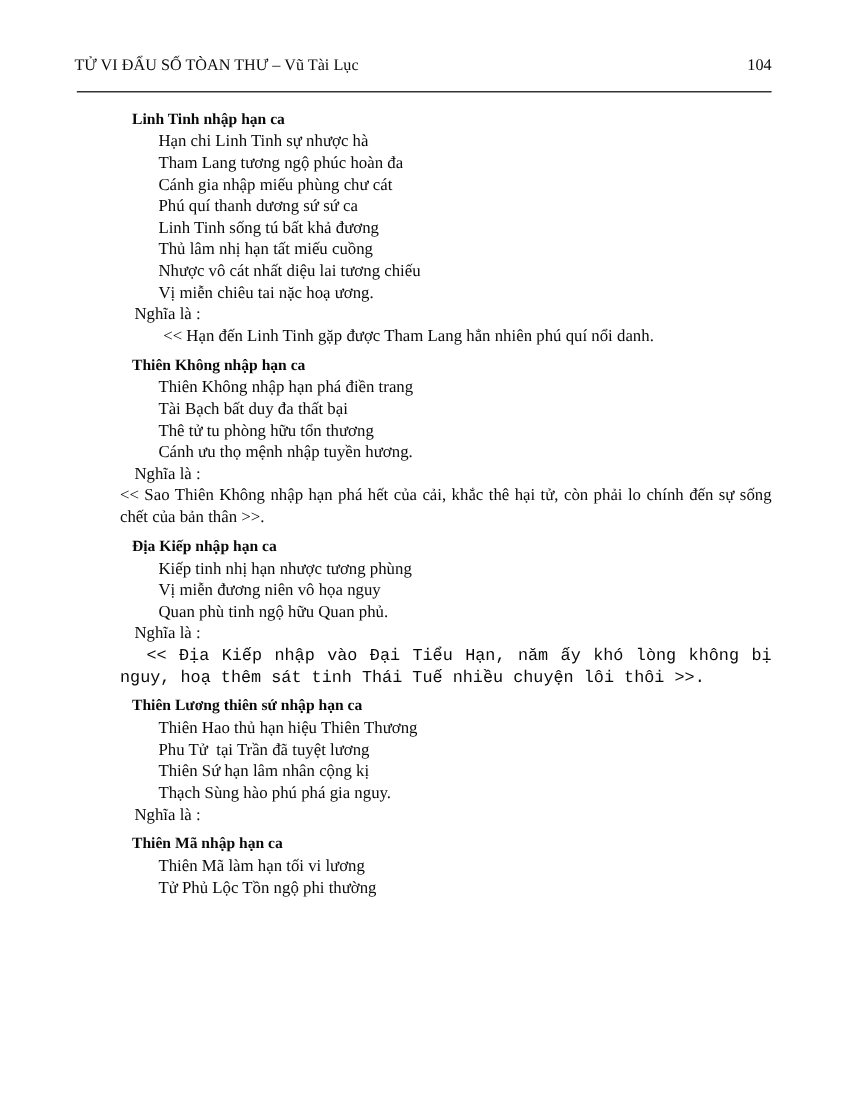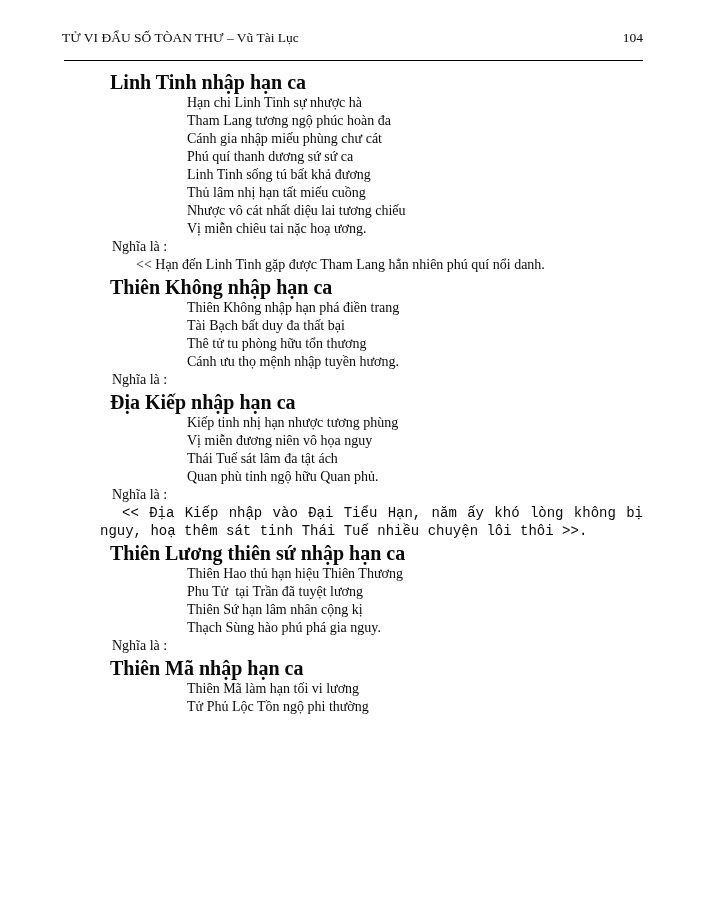--- a/index.html
+++ b/index.html
@@ -5,21 +5,21 @@
   html, body { margin: 0; padding: 0; background: #e8e8e8; }
   .page {
     position: relative;
     width: 705px;
     height: 913px;
     margin: 0 auto;
     background: #ffffff;
     color: #0a0a0a;
     font-family: "Liberation Serif", "DejaVu Serif", serif;
     box-sizing: border-box;
-    padding: 30px 62px 0 62px;
+    padding: 46px 62px 0 62px;
     overflow: hidden;
   }
   .header-row {
     display: flex;
     justify-content: space-between;
     align-items: baseline;
     font-size: 13.5px;
     line-height: 16px;
   }
   .header-rule {
@@ -27,27 +27,27 @@
     border-top: 1.6px solid #000;
     margin: 14px 0 12px 2px;
   }
   .content {
     margin-left: 38px;
     width: 543px;
     font-size: 14px;
     line-height: 18px;
   }
   .section-heading {
-    font-size: 20px;
+    font-size: 13px;
     font-weight: bold;
     line-height: 19px;
     margin: 4px 0 2px 10px;
   }
   .verse-line {
-    margin-left: 87px;
+    margin-left: 32px;
     white-space: pre-wrap;
   }
   .meaning-label {
     margin-left: 12px;
   }
   .meaning {
     margin: 0;
     text-align: justify;
   }
   .indent-lg { text-indent: 36px; }
@@ -84,28 +84,28 @@
 
     <section>
       <h2 class="section-heading">Thiên Không nhập hạn ca</h2>
       <div>
         <div class="verse-line">Thiên Không nhập hạn phá điền trang</div>
         <div class="verse-line">Tài Bạch bất duy đa thất bại</div>
         <div class="verse-line">Thê tử tu phòng hữu tổn thương</div>
         <div class="verse-line">Cánh ưu thọ mệnh nhập tuyền hương.</div>
       </div>
       <div class="meaning-label">Nghĩa là :</div>
+      <p class="meaning">&lt;&lt; Sao Thiên Không nhập hạn phá hết của cải, khắc thê hại tử, còn phải lo chính đến sự sống chết của bản thân &gt;&gt;.</p>
     </section>
 
     <section>
       <h2 class="section-heading">Địa Kiếp nhập hạn ca</h2>
       <div>
         <div class="verse-line">Kiếp tinh nhị hạn nhược tương phùng</div>
         <div class="verse-line">Vị miễn đương niên vô họa nguy</div>
-        <div class="verse-line">Thái Tuế sát lâm đa tật ách</div>
         <div class="verse-line">Quan phù tinh ngộ hữu Quan phủ.</div>
       </div>
       <div class="meaning-label">Nghĩa là :</div>
       <p class="meaning indent-sm">&lt;&lt; Địa Kiếp nhập vào Đại Tiểu Hạn, năm ấy khó lòng không bị nguy, hoạ thêm sát tinh Thái Tuế nhiều chuyện lôi thôi &gt;&gt;.</p>
     </section>
 
     <section>
       <h2 class="section-heading">Thiên Lương thiên sứ nhập hạn ca</h2>
       <div>
         <div class="verse-line">Thiên Hao thủ hạn hiệu Thiên Thương</div>

